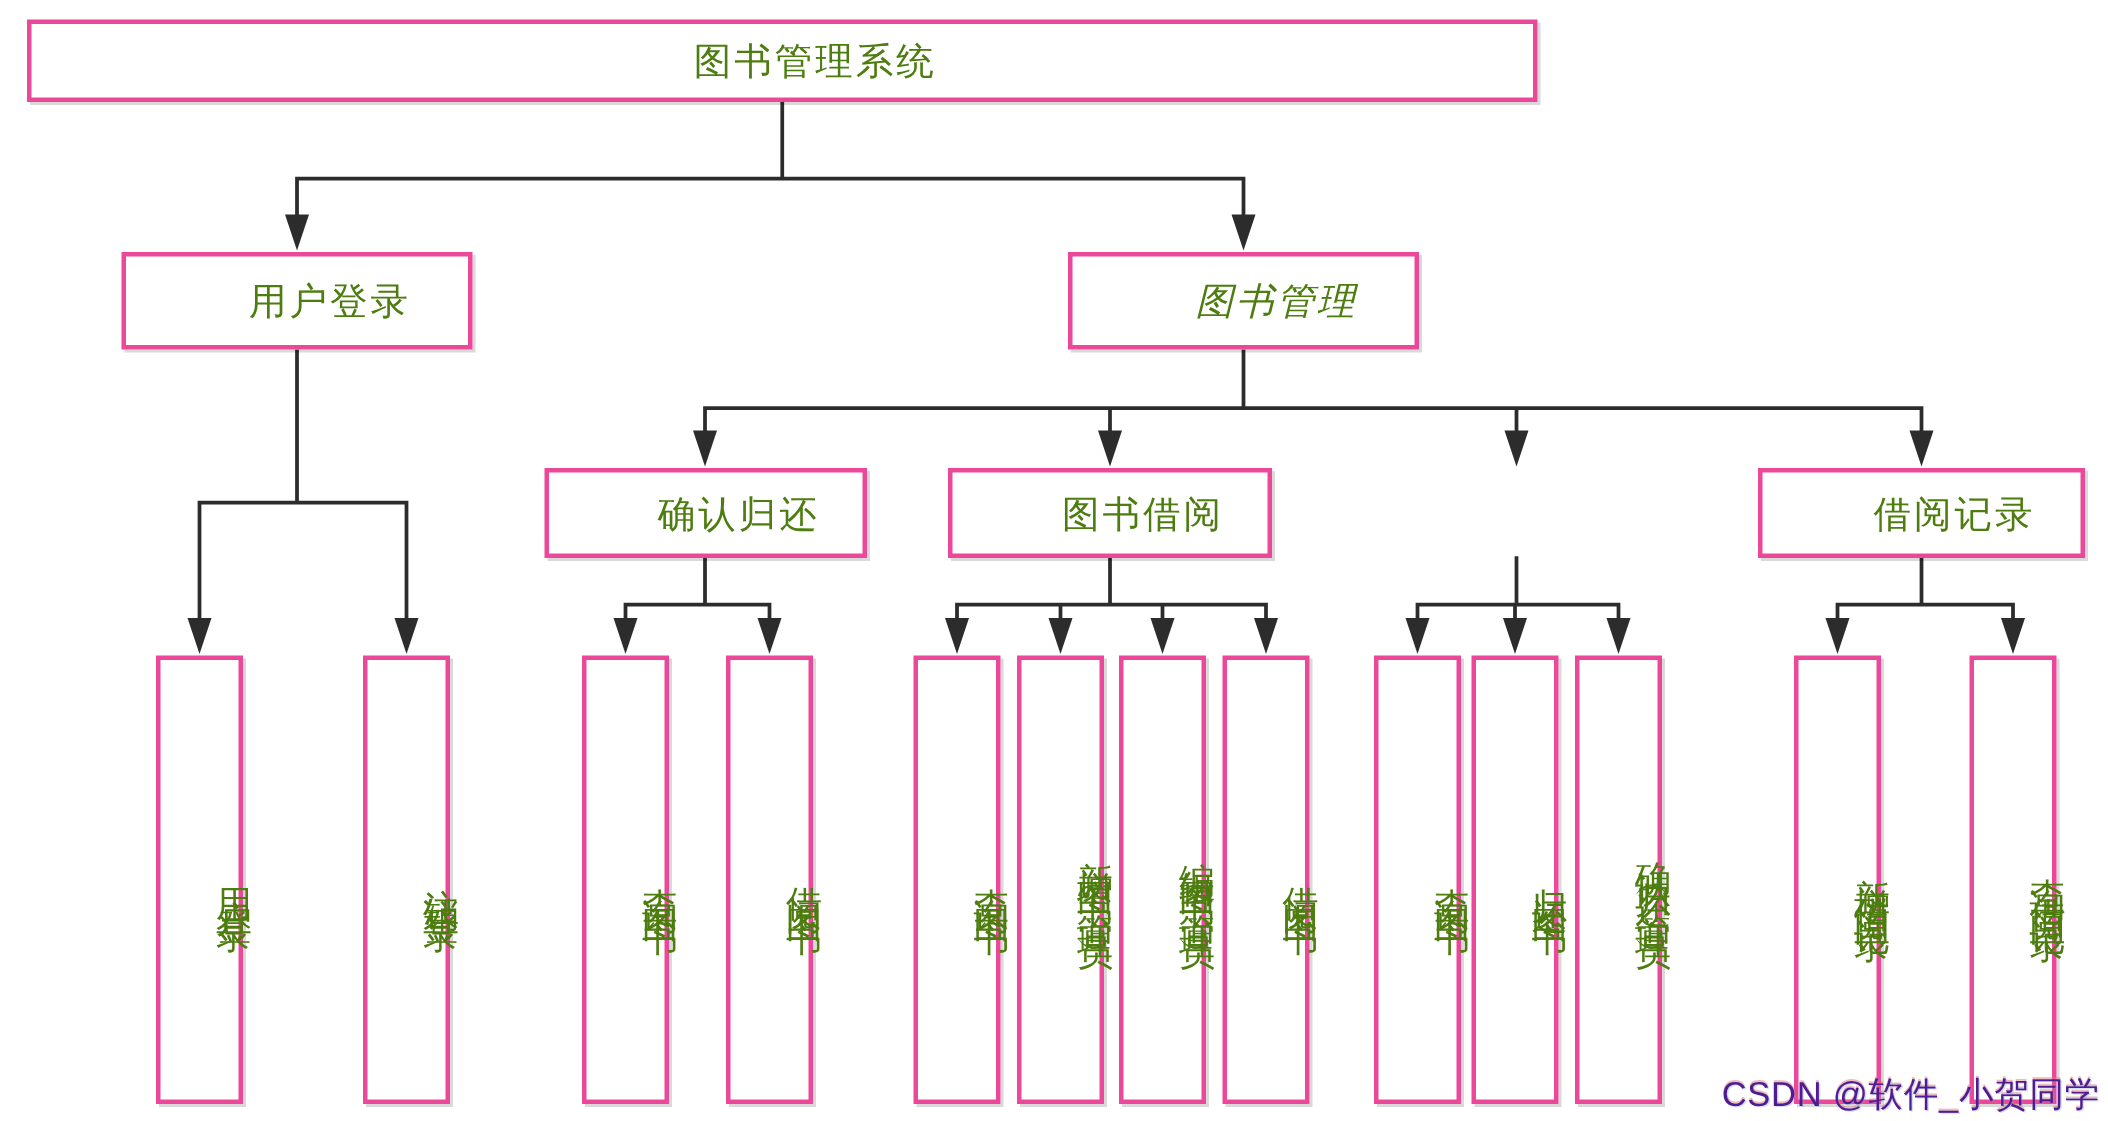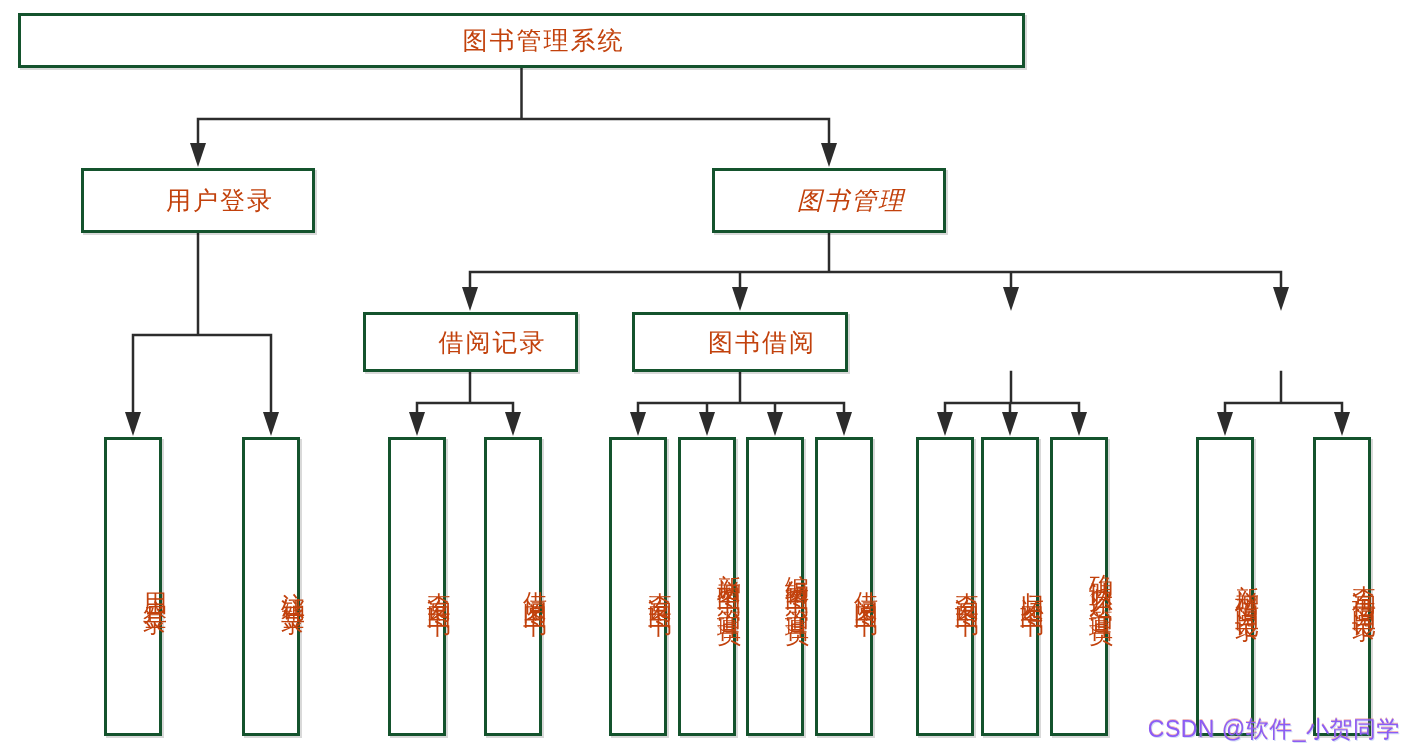--- a/index.html
+++ b/index.html
@@ -13,26 +13,26 @@
   }
   svg.connectors {
     position: absolute;
     left: 0; top: 0;
     width: 1405px; height: 747px;
     pointer-events: none;
   }
   .box {
     position: absolute;
     box-sizing: border-box;
-    border: 3px solid #14532d;
+    border: 3px solid #ec4899;
     background: #ffffff;
     display: flex;
     align-items: center;
     justify-content: center;
-    color: #c2410c;
+    color: #4d7c0f;
     box-shadow: 2px 2px 0 rgba(0,0,0,0.15);
     padding-left: 44px;
   }
   .h-lbl {
     font-size: 25px;
     letter-spacing: 2px;
     white-space: nowrap;
   }
   .v-lbl {
     writing-mode: vertical-rl;
@@ -63,21 +63,21 @@
   #lf-10 { left: 981px; }
   #lf-11 { left: 1050px; }
   #lf-12 { left: 1196px; }
   #lf-13 { left: 1313px; }
   .watermark {
     position: absolute;
     right: 5px;
     bottom: 2px;
     font-size: 23px;
     letter-spacing: 0.5px;
-    color: #8b5cf6;
+    color: #4c1d95;
     text-shadow: 0 -1px 0 rgba(225,120,120,0.5), 1px 1px 0 rgba(130,160,230,0.35);
     white-space: nowrap;
     z-index: 5;
   }
 </style>
 </head>
 <body>
 
 <div class="canvas">
 
@@ -119,24 +119,27 @@
   </div>
 
   <div class="box" id="n-user-login">
     <span class="h-lbl">用户登录</span>
   </div>
   <div class="box" id="n-book-mgmt">
     <span class="h-lbl">图书管理</span>
   </div>
 
   <div class="box" id="n-new-book">
-    <span class="h-lbl">借阅记录</span>
+    <span class="h-lbl">确认归还</span>
   </div>
   <div class="box" id="n-book-borrow">
     <span class="h-lbl">图书借阅</span>
+  </div>
+  <div class="box" id="n-borrow-record">
+    <span class="h-lbl">借阅记录</span>
   </div>
 
   <div class="box leaf" id="lf-1">
     <span class="v-lbl">用户登录</span>
   </div>
   <div class="box leaf" id="lf-2">
     <span class="v-lbl">注销登录</span>
   </div>
   <div class="box leaf" id="lf-3">
     <span class="v-lbl">查询图书</span>

